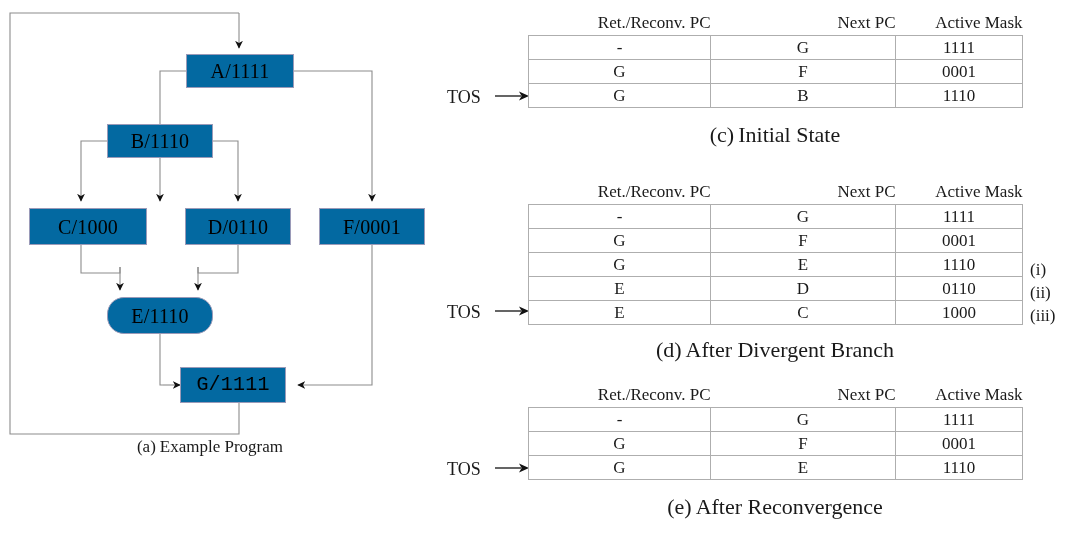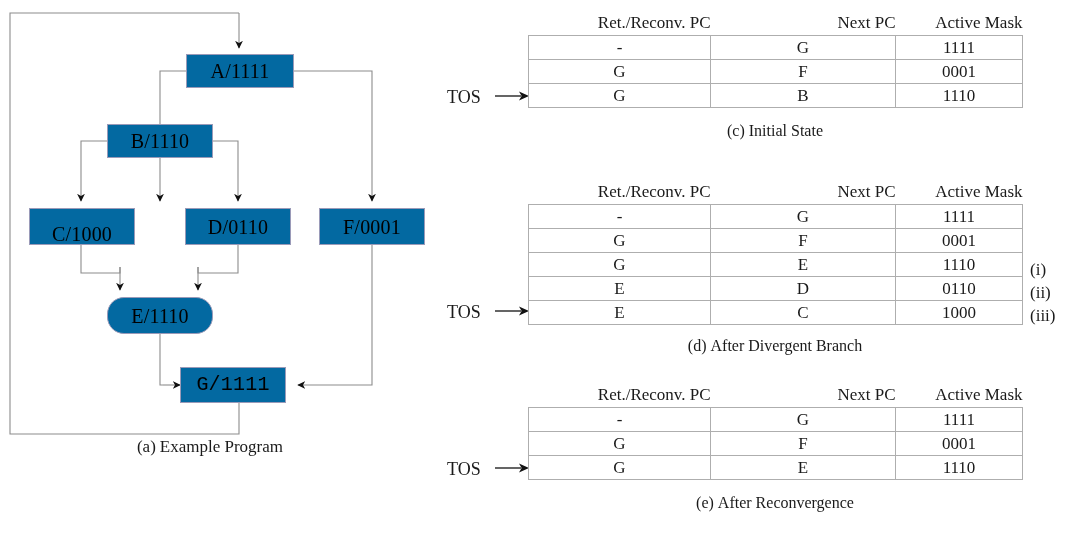--- a/index.html
+++ b/index.html
@@ -40,21 +40,21 @@
   }
   table.stack td{
     border:1px solid #aeaeae;
     font-size:17px;text-align:center;
     height:23px;line-height:23px;padding:0;
   }
   .c1{width:182px;}
   .c2{width:185px;}
   .c3{width:127px;}
   .panel-caption{
-    position:absolute;text-align:center;font-size:16px;white-space:nowrap;
+    position:absolute;text-align:center;font-size:22px;white-space:nowrap;
   }
   .row-tag{
     position:absolute;font-size:17px;line-height:23px;height:23px;
     white-space:nowrap;
   }
 </style>
 </head>
 <body>
 
 <div id="flowchart">
@@ -95,21 +95,21 @@
       <path d="M300,385 L298,385" marker-end="url(#ah)"></path>
     </g>
   </svg>
 
   <div class="node" style="left:186px;top:54px;width:108px;height:34px;">
     <span>A/1111</span>
   </div>
   <div class="node" style="left:107px;top:124px;width:106px;height:34px;">
     <span>B/1110</span>
   </div>
-  <div class="node" style="left:29px;top:208px;width:106px;height:37px;align-items:flex-end;">
+  <div class="node" style="left:29px;top:208px;width:118px;height:37px;">
     <span>C/1000</span>
   </div>
   <div class="node" style="left:185px;top:208px;width:106px;height:37px;">
     <span>D/0110</span>
   </div>
   <div class="node" style="left:319px;top:208px;width:106px;height:37px;">
     <span>F/0001</span>
   </div>
   <div class="node" style="left:107px;top:297px;width:106px;height:37px;border-radius:17px;">
     <span>E/1110</span>

